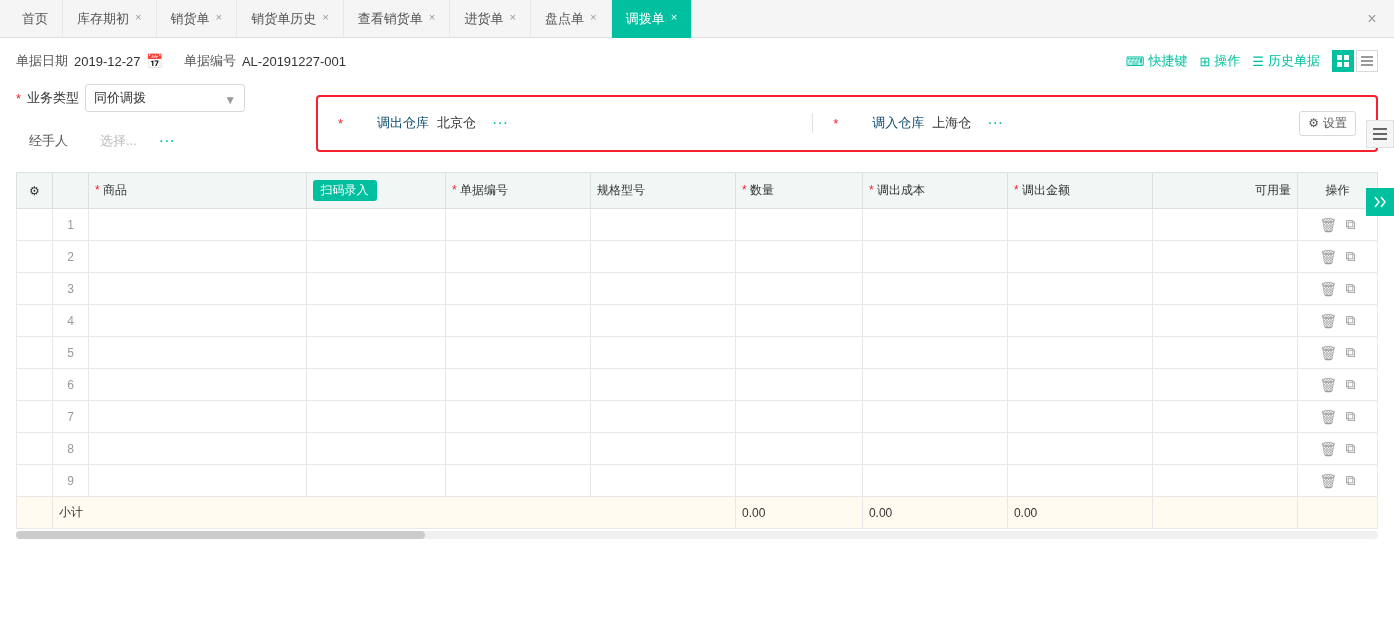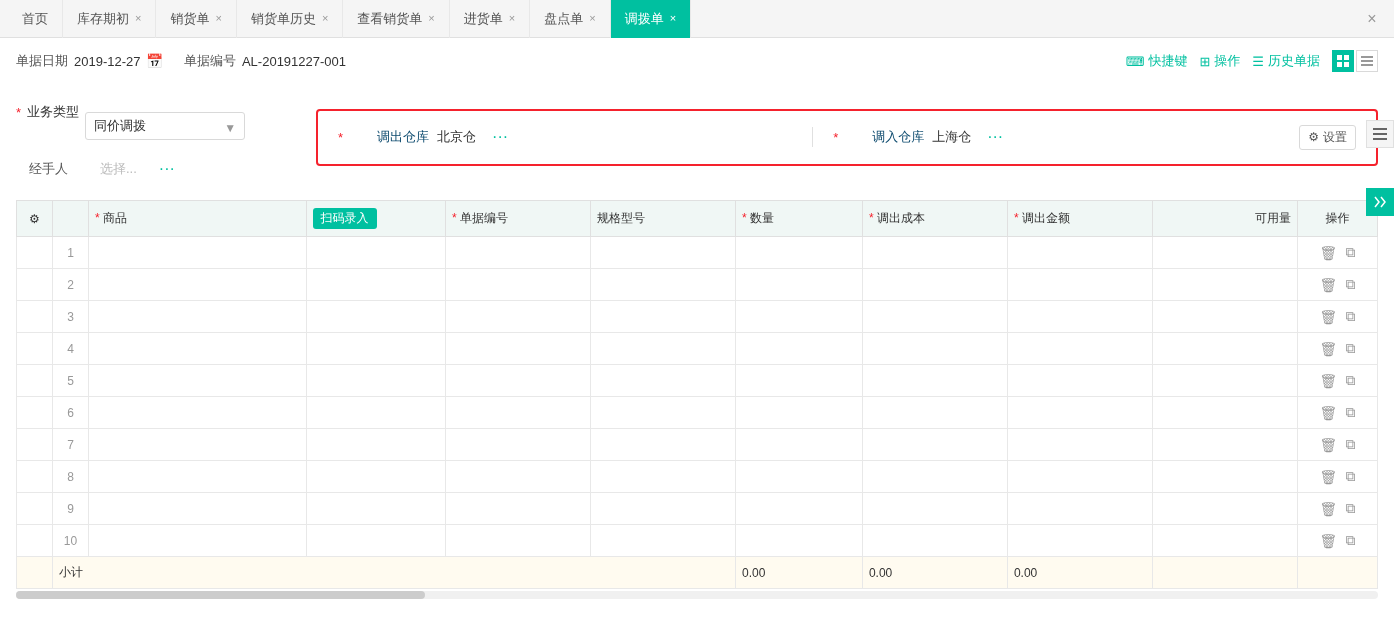--- a/index.html
+++ b/index.html
@@ -5,21 +5,21 @@
     * { box-sizing: border-box; margin: 0; padding: 0; }
     body { font-family: 'Microsoft YaHei', '微软雅黑', sans-serif; font-size: 13px; background: #fff; color: #333; overflow: hidden; }
 
     
     .tab-bar {
       display: flex; align-items: center; background: #f5f5f5; border-bottom: 1px solid #e0e0e0;
       height: 38px; padding: 0 8px; position: relative;
     }
     .tab-item {
       display: flex; align-items: center; padding: 8px 14px; height: 38px; cursor: pointer;
-      font-size: 13px; color: #555; border-right: 1px solid #e8e8e8; white-space: nowrap;
+      font-size: 13px; color: #555; border-right: 1px solid #e8e8e8; white-space: nowrap; font-family: Liberation Mono, monospace;
     }
     .tab-item.active { background: #00c0a0; color: #fff; }
     .tab-close {
       margin-left: 6px; font-size: 11px; color: #999; cursor: pointer; line-height: 1;
     }
     .tab-item.active .tab-close { color: #fff; }
     .close-btn-right {
       margin-left: auto; width: 28px; height: 28px; display: flex; align-items: center;
       justify-content: center; cursor: pointer; color: #999; font-size: 16px;
     }
@@ -47,21 +47,21 @@
     
     .form-row {
       display: flex; align-items: flex-start; gap: 20px; margin-bottom: 10px;
     }
     .form-field {
       display: flex; align-items: center; gap: 6px;
     }
     .required-star { color: #f5222d; }
     .field-select {
       display: flex; align-items: flex-end; border: 1px solid #d9d9d9; border-radius: 3px;
-      padding: 4px 8px; min-width: 160px; cursor: pointer; background: #fff; margin-top: 28px;
+      padding: 4px 8px; min-width: 160px; cursor: pointer; background: #fff;
     }
     .field-select .val { flex: 1; }
     .field-select .arrow { color: #999; font-size: 12px; margin-left: 6px; }
     .field-more { color: #00c0a0; font-size: 16px; cursor: pointer; margin-left: 4px; }
 
     
     .warehouse-section {
       border: 2px solid #f5222d; border-radius: 4px; padding: 14px 20px;
       display: flex; align-items: center; gap: 0; flex: 1; margin-left: 20px;
       position: relative;
@@ -449,38 +449,20 @@
             <td class="col-cost"></td>
             <td class="col-amount"></td>
             <td class="col-avail"></td>
             <td class="col-op">
               <div class="op-icons">
                 <span class="op-icon">🗑</span>
                 <span class="op-icon">⧉</span>
               </div>
             </td>
           </tr>
-        <tr>
-            <td class="col-settings"></td>
-            <td class="col-num">10</td>
-            <td class="col-product"></td>
-            <td></td>
-            <td class="col-unit"></td>
-            <td class="col-spec"></td>
-            <td class="col-qty"></td>
-            <td class="col-cost"></td>
-            <td class="col-amount"></td>
-            <td class="col-avail"></td>
-            <td class="col-op">
-              <div class="op-icons">
-                <span class="op-icon">🗑</span>
-                <span class="op-icon">⧉</span>
-              </div>
-            </td>
-          </tr>
 
         <tr style="background:#fffbf0;">
           <td></td>
           <td colspan="5" class="subtotal-label">小计</td>
           <td class="subtotal-val">0.00</td>
           <td class="subtotal-val">0.00</td>
           <td class="subtotal-val">0.00</td>
           <td></td>
           <td></td>
         </tr>

